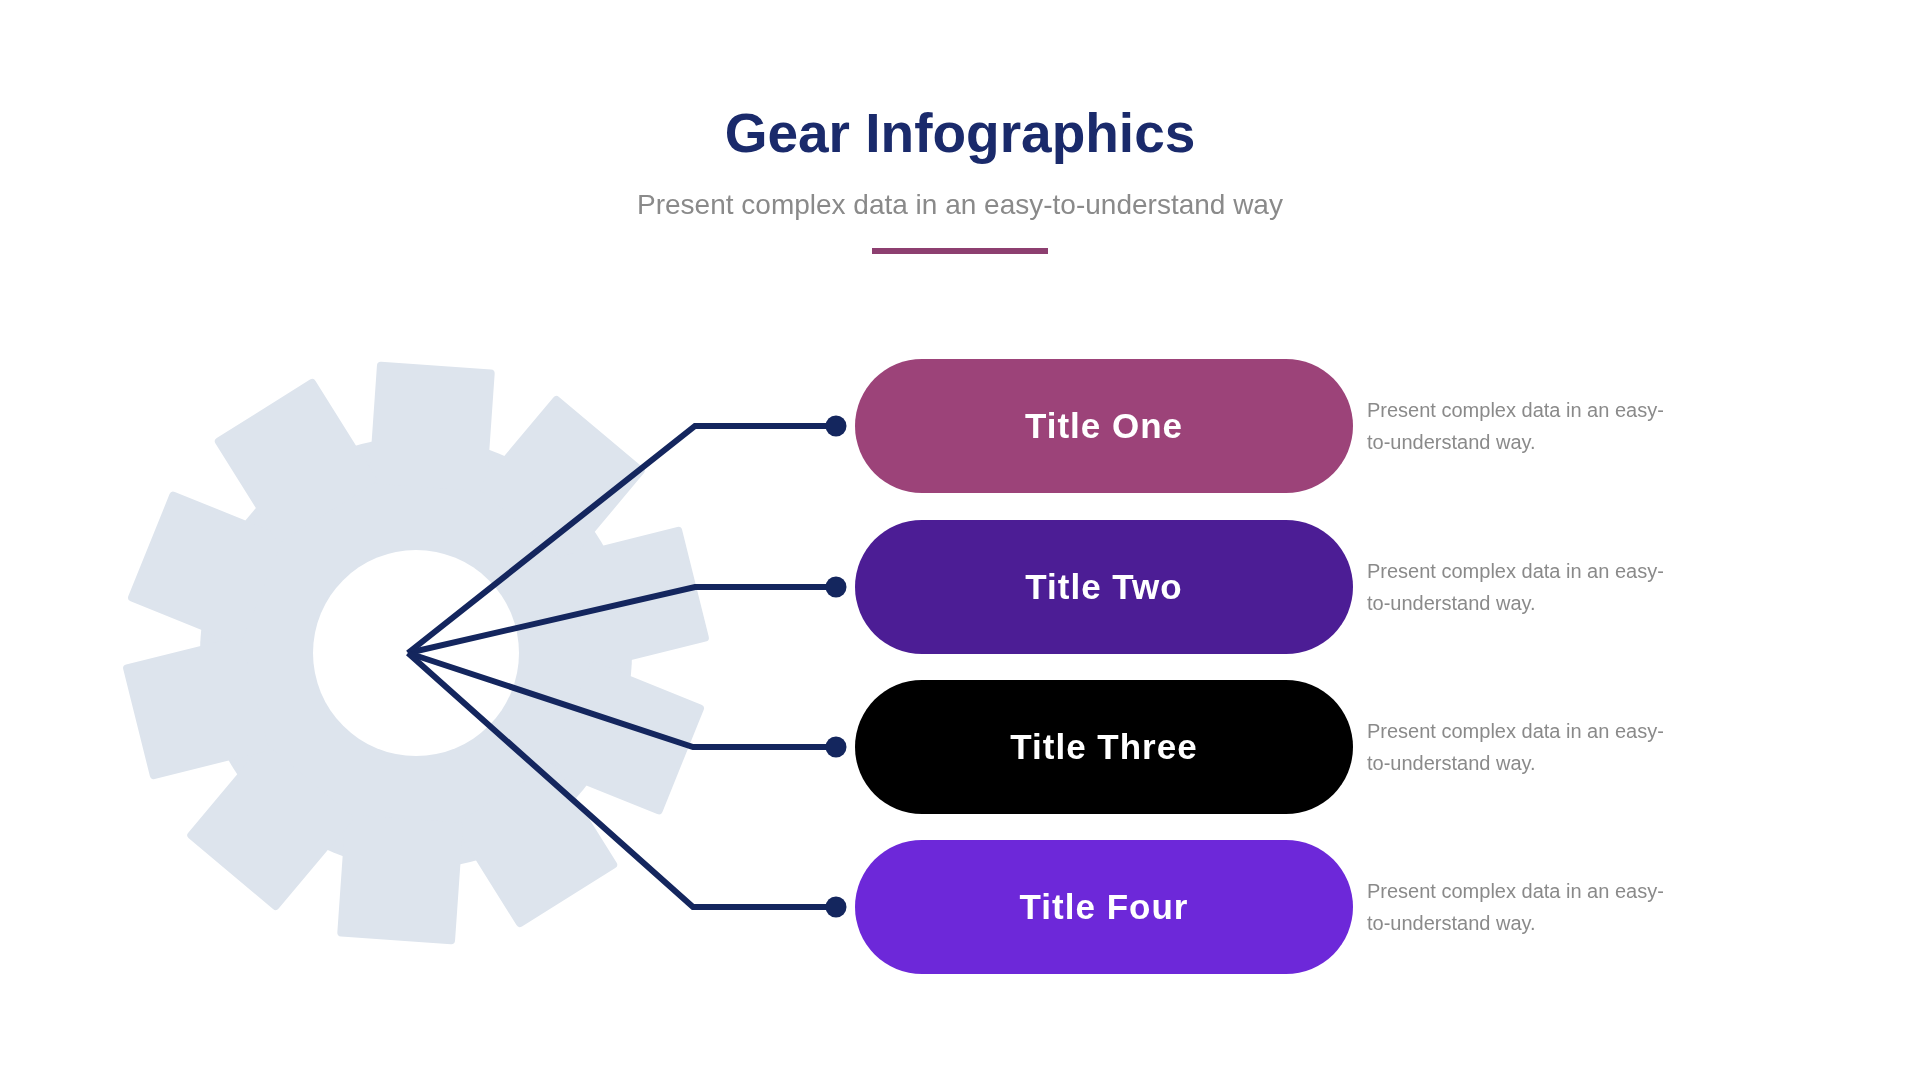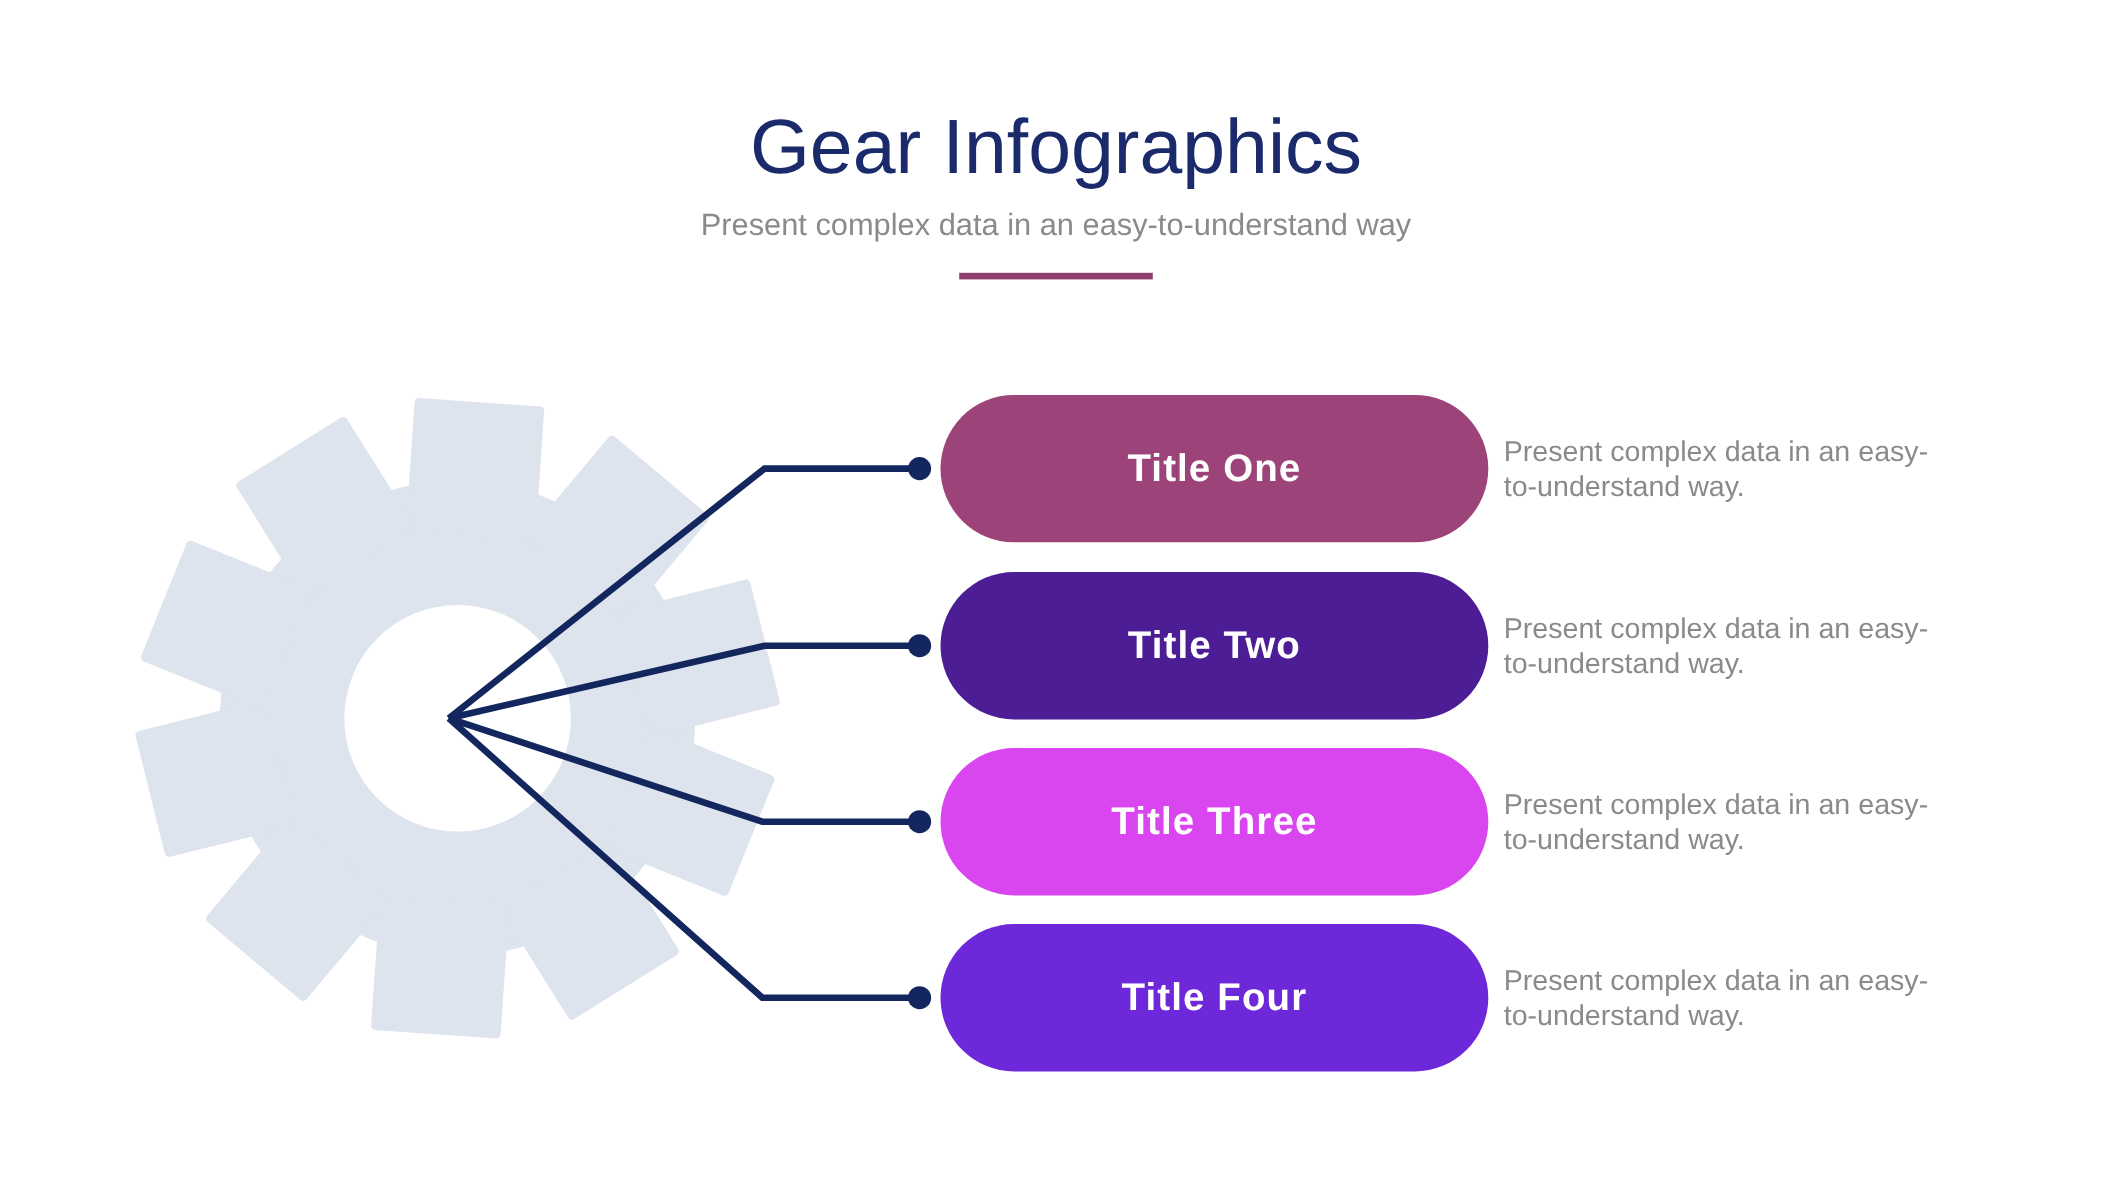--- a/index.html
+++ b/index.html
@@ -30,23 +30,23 @@
     width: 1920px;
     text-align: center;
     z-index: 4;
   }
   .title {
     position: absolute;
     left: 0;
     top: 92px;
     width: 1920px;
     margin: 0;
-    font-size: 70px;
+    font-size: 55px;
     line-height: 82px;
-    font-weight: normal;
+    font-weight: bold;
     letter-spacing: 0px;
     color: #1A2A6B;
   }
   .subtitle {
     position: absolute;
     left: 0;
     top: 190px;
     width: 1920px;
     margin: 0;
     font-size: 28px;
@@ -78,21 +78,21 @@
     font-size: 35px;
     font-weight: bold;
     letter-spacing: 1px;
   }
   .desc {
     position: absolute;
     left: 1367px;
     width: 430px;
     transform: translateY(-50%);
     color: #8A8A8A;
-    font-size: 26px;
+    font-size: 20px;
     line-height: 32px;
     white-space: pre-line;
   }
   .svg-layer { z-index: 3; pointer-events: none; }
   .gear-layer { z-index: 1; }
 </style>
 </head>
 <body>
 
 <div class="canvas">
@@ -127,21 +127,21 @@
     </div>
     <div class="desc" style="top:426px">Present complex data in an easy-
 to-understand way.</div>
 
     <div class="pill" style="top: 520px; background-color: #4c1d95;">
       <span class="pill-label">Title Two</span>
     </div>
     <div class="desc" style="top:587px">Present complex data in an easy-
 to-understand way.</div>
 
-    <div class="pill" style="top: 680px; background-color: #d946ef;">
+    <div class="pill" style="top: 680px; background-color: #000000;">
       <span class="pill-label">Title Three</span>
     </div>
     <div class="desc" style="top:747px">Present complex data in an easy-
 to-understand way.</div>
 
     <div class="pill" style="top: 840px; background-color: #6d28d9;">
       <span class="pill-label">Title Four</span>
     </div>
     <div class="desc" style="top:907px">Present complex data in an easy-
 to-understand way.</div>

